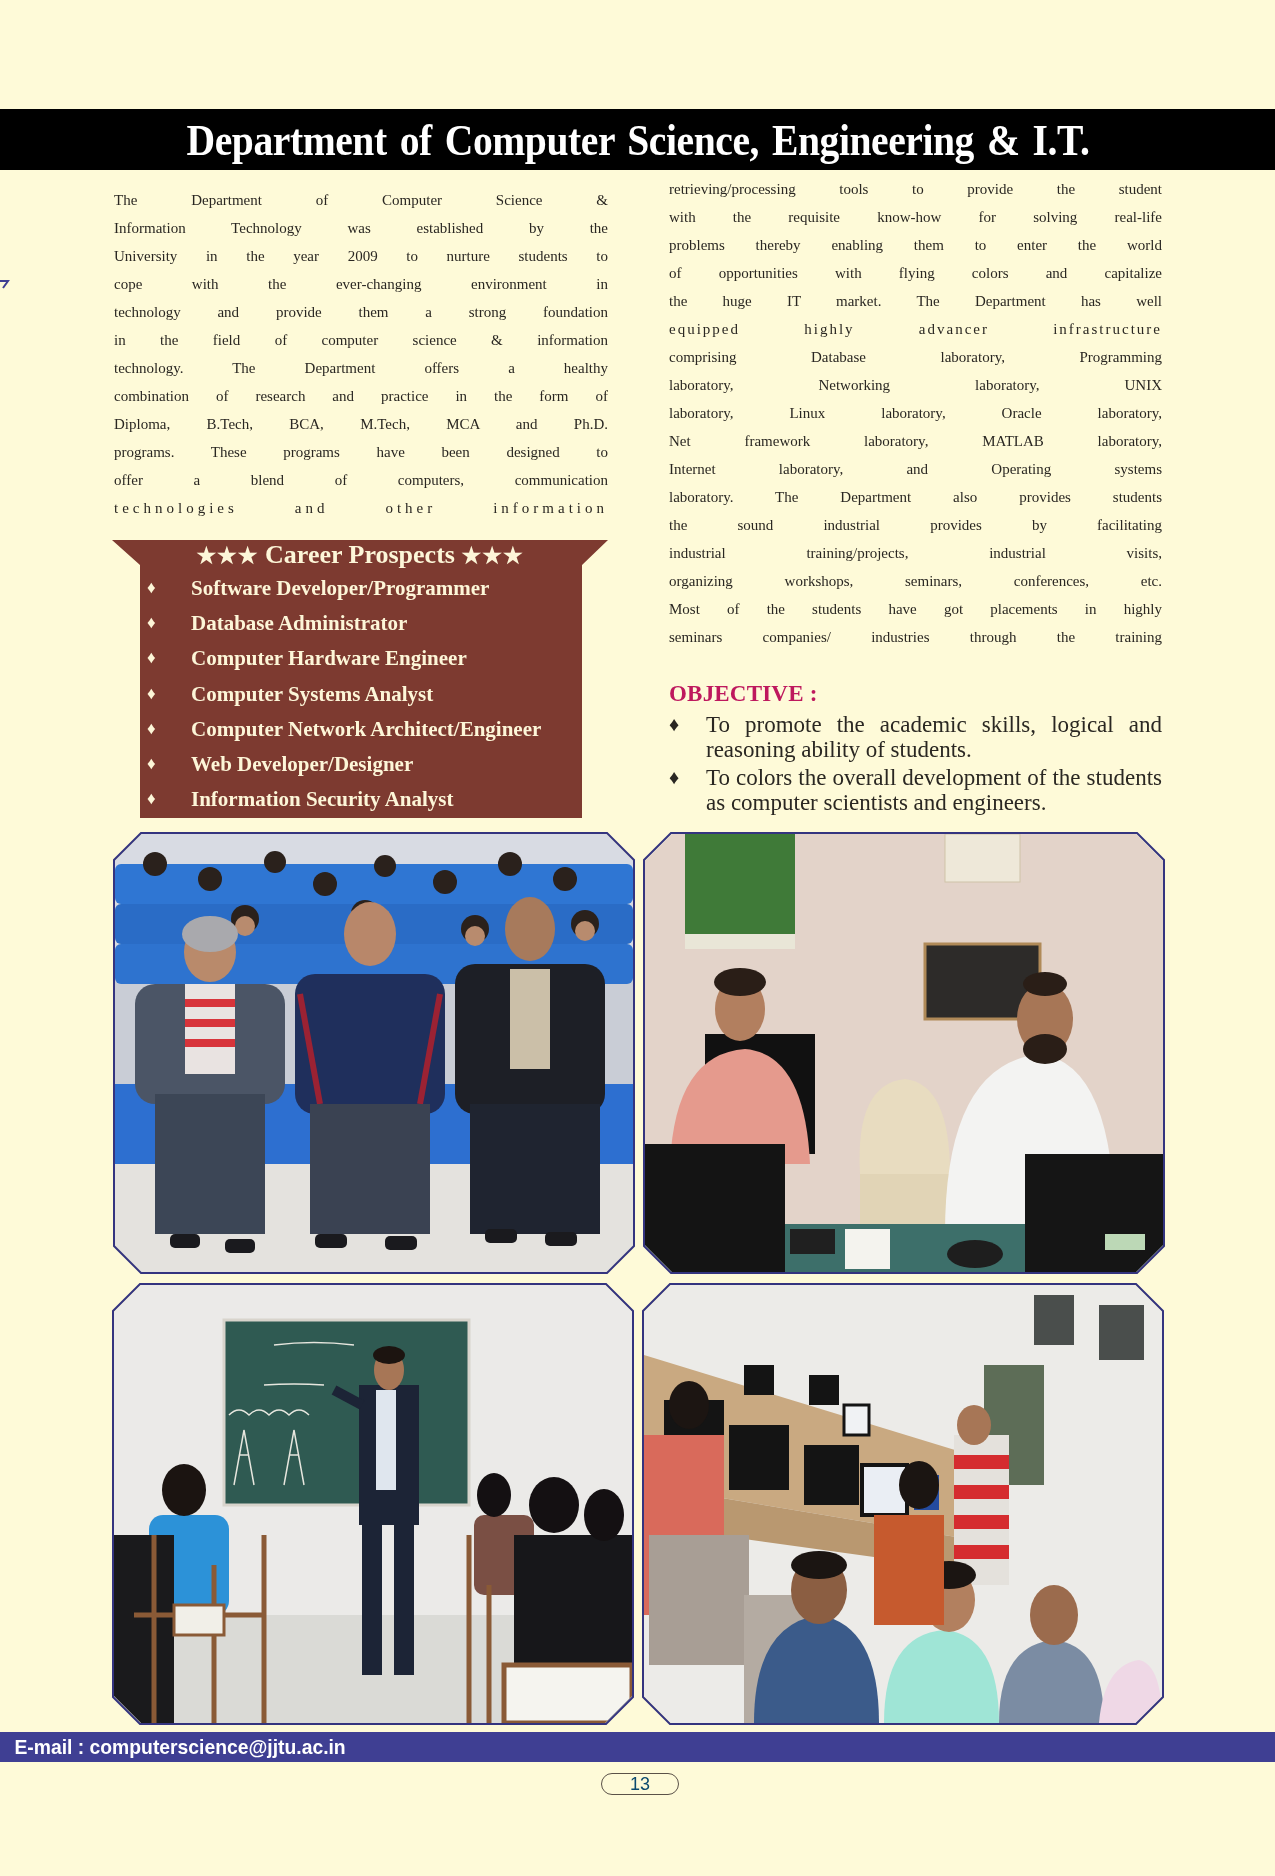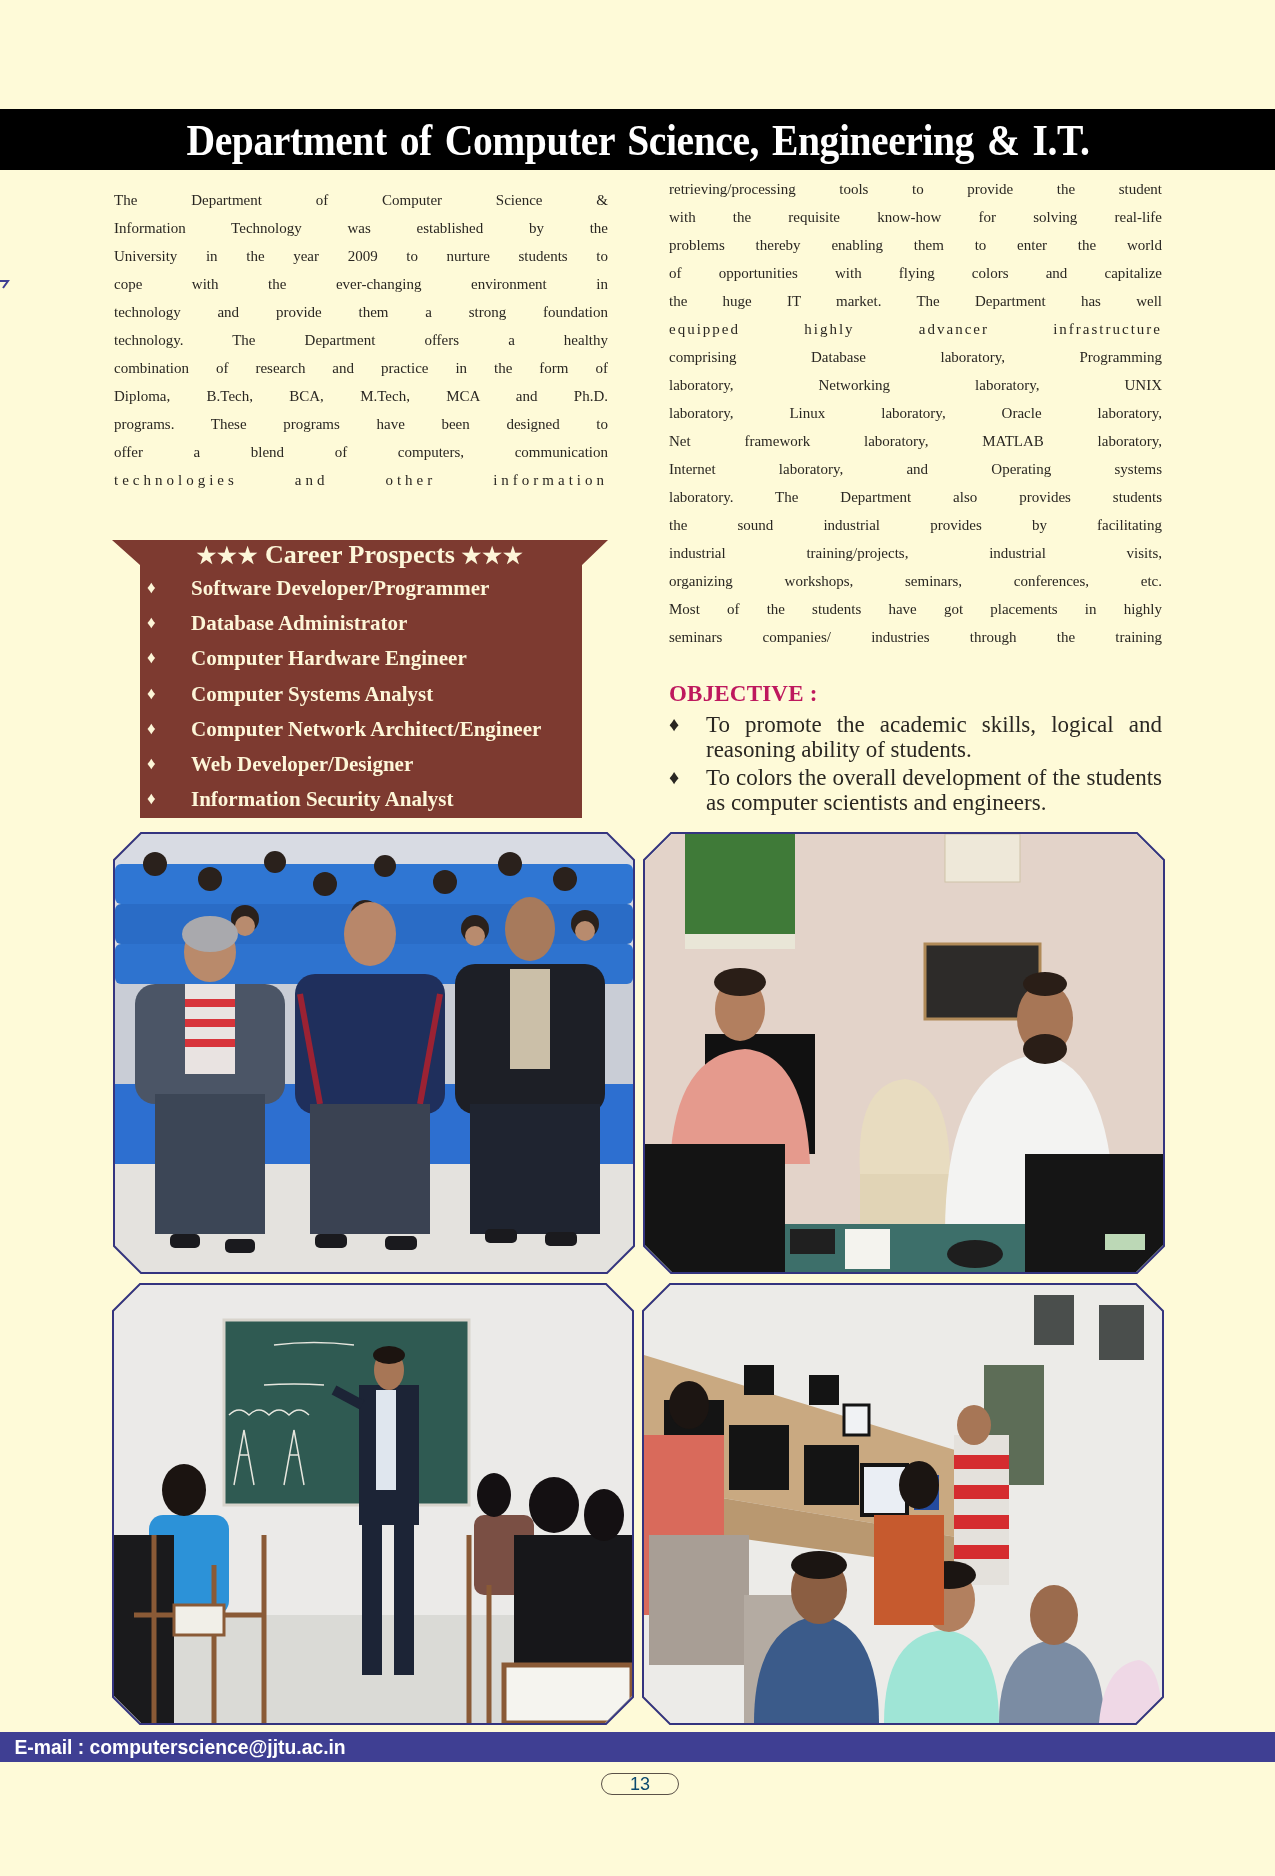--- a/index.html
+++ b/index.html
@@ -76,20 +76,21 @@
 <svg class="margin-mark" viewBox="0 0 12 12">
   <path d="M0 3 L8 3 L3 10" stroke="#3f3f93" stroke-width="2" fill="none"></path>
 </svg>
 
 <div class="col col-left">
   <span class="line">The Department of Computer Science &amp;</span>
   <span class="line">Information Technology was established by the</span>
   <span class="line">University in the year 2009 to nurture students to</span>
   <span class="line">cope with the ever-changing environment in</span>
   <span class="line">technology and provide them a strong foundation</span>
+  <span class="line">in the field of computer science &amp; information</span>
   <span class="line">technology. The Department offers a healthy</span>
   <span class="line">combination of research and practice in the form of</span>
   <span class="line">Diploma, B.Tech, BCA, M.Tech, MCA and Ph.D.</span>
   <span class="line">programs. These programs have been designed to</span>
   <span class="line">offer a blend of computers, communication</span>
   <span class="line" style="letter-spacing:4px;">technologies and other information</span>
 </div>
 
 <div class="col col-right">
   <span class="line">retrieving/processing tools to provide the student</span>

